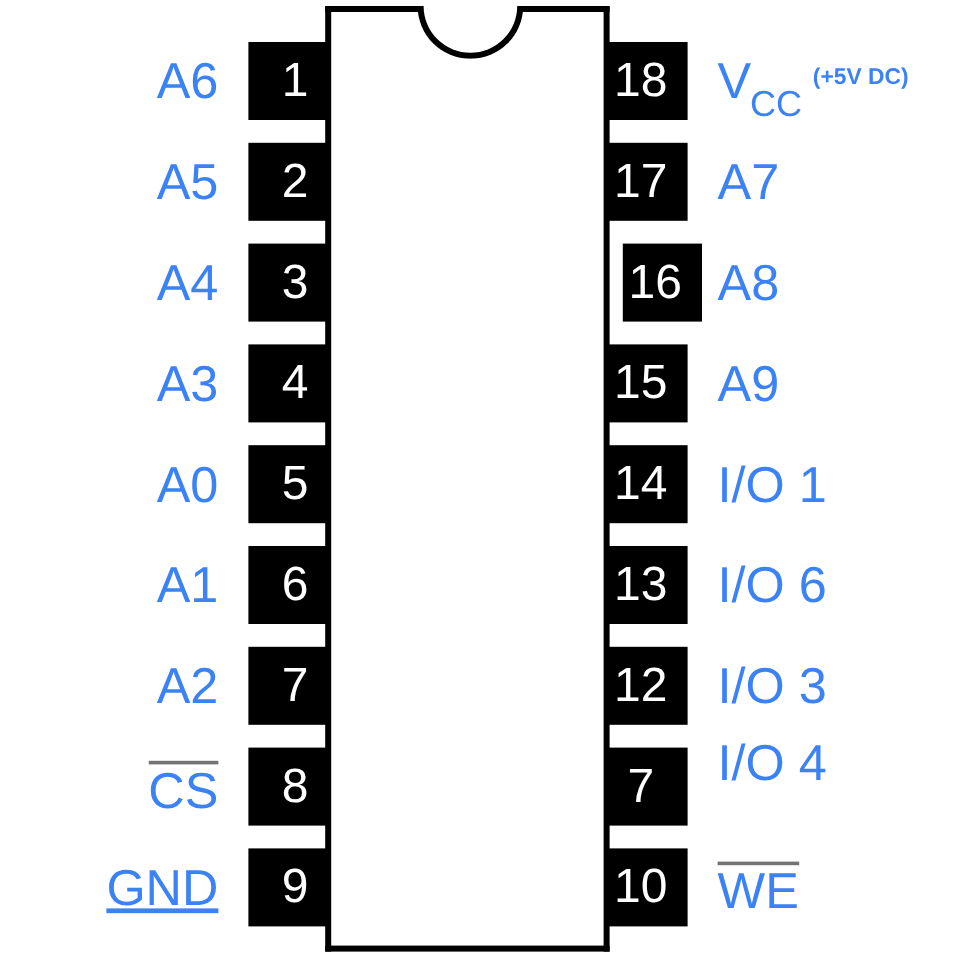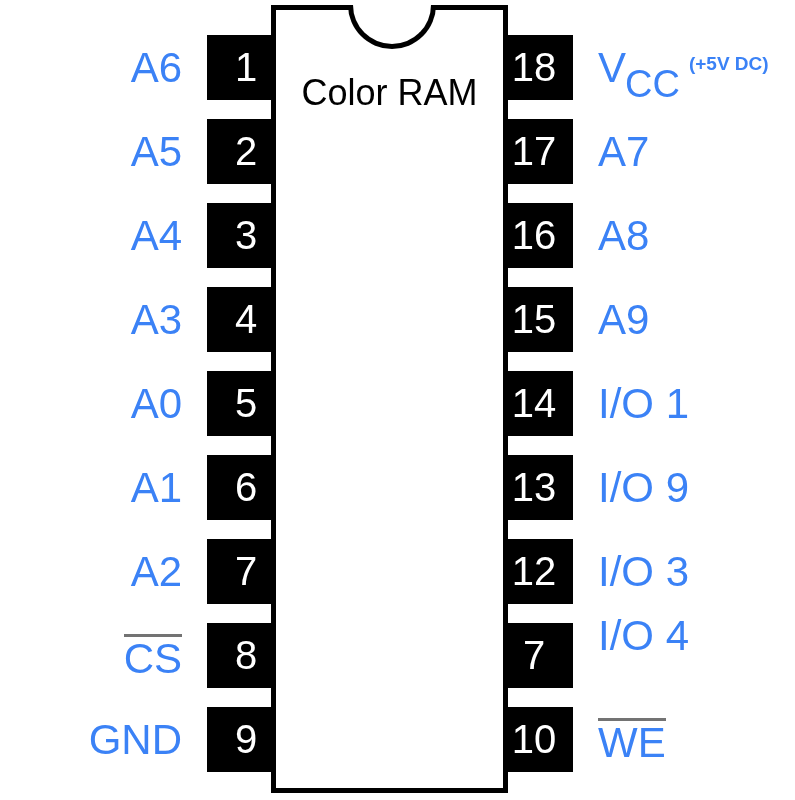--- a/index.html
+++ b/index.html
@@ -100,21 +100,21 @@
   }
   .siglabel .ov {
     display: inline-block;
     border-top: 3px solid #737373;
     line-height: 1.0;
     padding-top: 1px;
     position: relative;
     top: 3px;
   }
   .siglabel .sub {
-    font-size: 38px;
+    font-size: 30px;
     vertical-align: sub;
     position: relative;
     top: 6px;
     left: -1px;
   }
   .siglabel .note {
     font-size: 19px;
     font-weight: bold;
     position: relative;
     top: -12px;
@@ -140,21 +140,20 @@
 </head>
 <body>
 
 <div id="stage">
 
   <div class="body-top-left"></div>
   <div class="body-top-right"></div>
   <div class="notch"></div>
   <div class="chip-body"></div>
 
-  <div class="body-text" id="chip-title">Color RAM</div>
 
   <div id="pins-layer">
       <div class="pad left" style="top: 35px;">
         <span class="num">1</span>
       </div>
       <div class="siglabel left" style="top: 35px;"><span>A6</span></div>
       <div class="pad left" style="top: 119px;">
         <span class="num">2</span>
       </div>
       <div class="siglabel left" style="top: 119px;"><span>A5</span></div>
@@ -178,45 +177,45 @@
         <span class="num">7</span>
       </div>
       <div class="siglabel left" style="top: 539px;"><span>A2</span></div>
       <div class="pad left" style="top: 623px;">
         <span class="num">8</span>
       </div>
       <div class="siglabel left" style="top: 623px;"><span><span class="ov">CS</span></span></div>
       <div class="pad left" style="top: 707px;">
         <span class="num">9</span>
       </div>
-      <div class="siglabel left" style="top: 707px;"><span>GND</span></div>
+      <div class="siglabel left" style="top: 707px; text-decoration: underline;"><span>GND</span></div>
       <div class="pad right" style="top: 35px;">
         <span class="num">18</span>
       </div>
       <div class="siglabel right" style="top: 35px;"><span>V</span><span class="sub">CC</span><span class="note">(+5V DC)</span></div>
       <div class="pad right" style="top: 119px;">
         <span class="num">17</span>
       </div>
       <div class="siglabel right" style="top: 119px;"><span>A7</span></div>
-      <div class="pad right" style="top: 203px;">
+      <div class="pad right" style="top: 203px; margin-left: 12px;">
         <span class="num">16</span>
       </div>
       <div class="siglabel right" style="top: 203px;"><span>A8</span></div>
       <div class="pad right" style="top: 287px;">
         <span class="num">15</span>
       </div>
       <div class="siglabel right" style="top: 287px;"><span>A9</span></div>
       <div class="pad right" style="top: 371px;">
         <span class="num">14</span>
       </div>
       <div class="siglabel right" style="top: 371px;"><span>I/O 1</span></div>
       <div class="pad right" style="top: 455px;">
         <span class="num">13</span>
       </div>
-      <div class="siglabel right" style="top: 455px;"><span>I/O 9</span></div>
+      <div class="siglabel right" style="top: 455px;"><span>I/O 6</span></div>
       <div class="pad right" style="top: 539px;">
         <span class="num">12</span>
       </div>
       <div class="siglabel right" style="top: 539px;"><span>I/O 3</span></div>
       <div class="pad right" style="top: 623px;">
         <span class="num">7</span>
       </div>
       <div class="siglabel right" style="top: 603px;"><span>I/O 4</span></div>
       <div class="pad right" style="top: 707px;">
         <span class="num">10</span>

